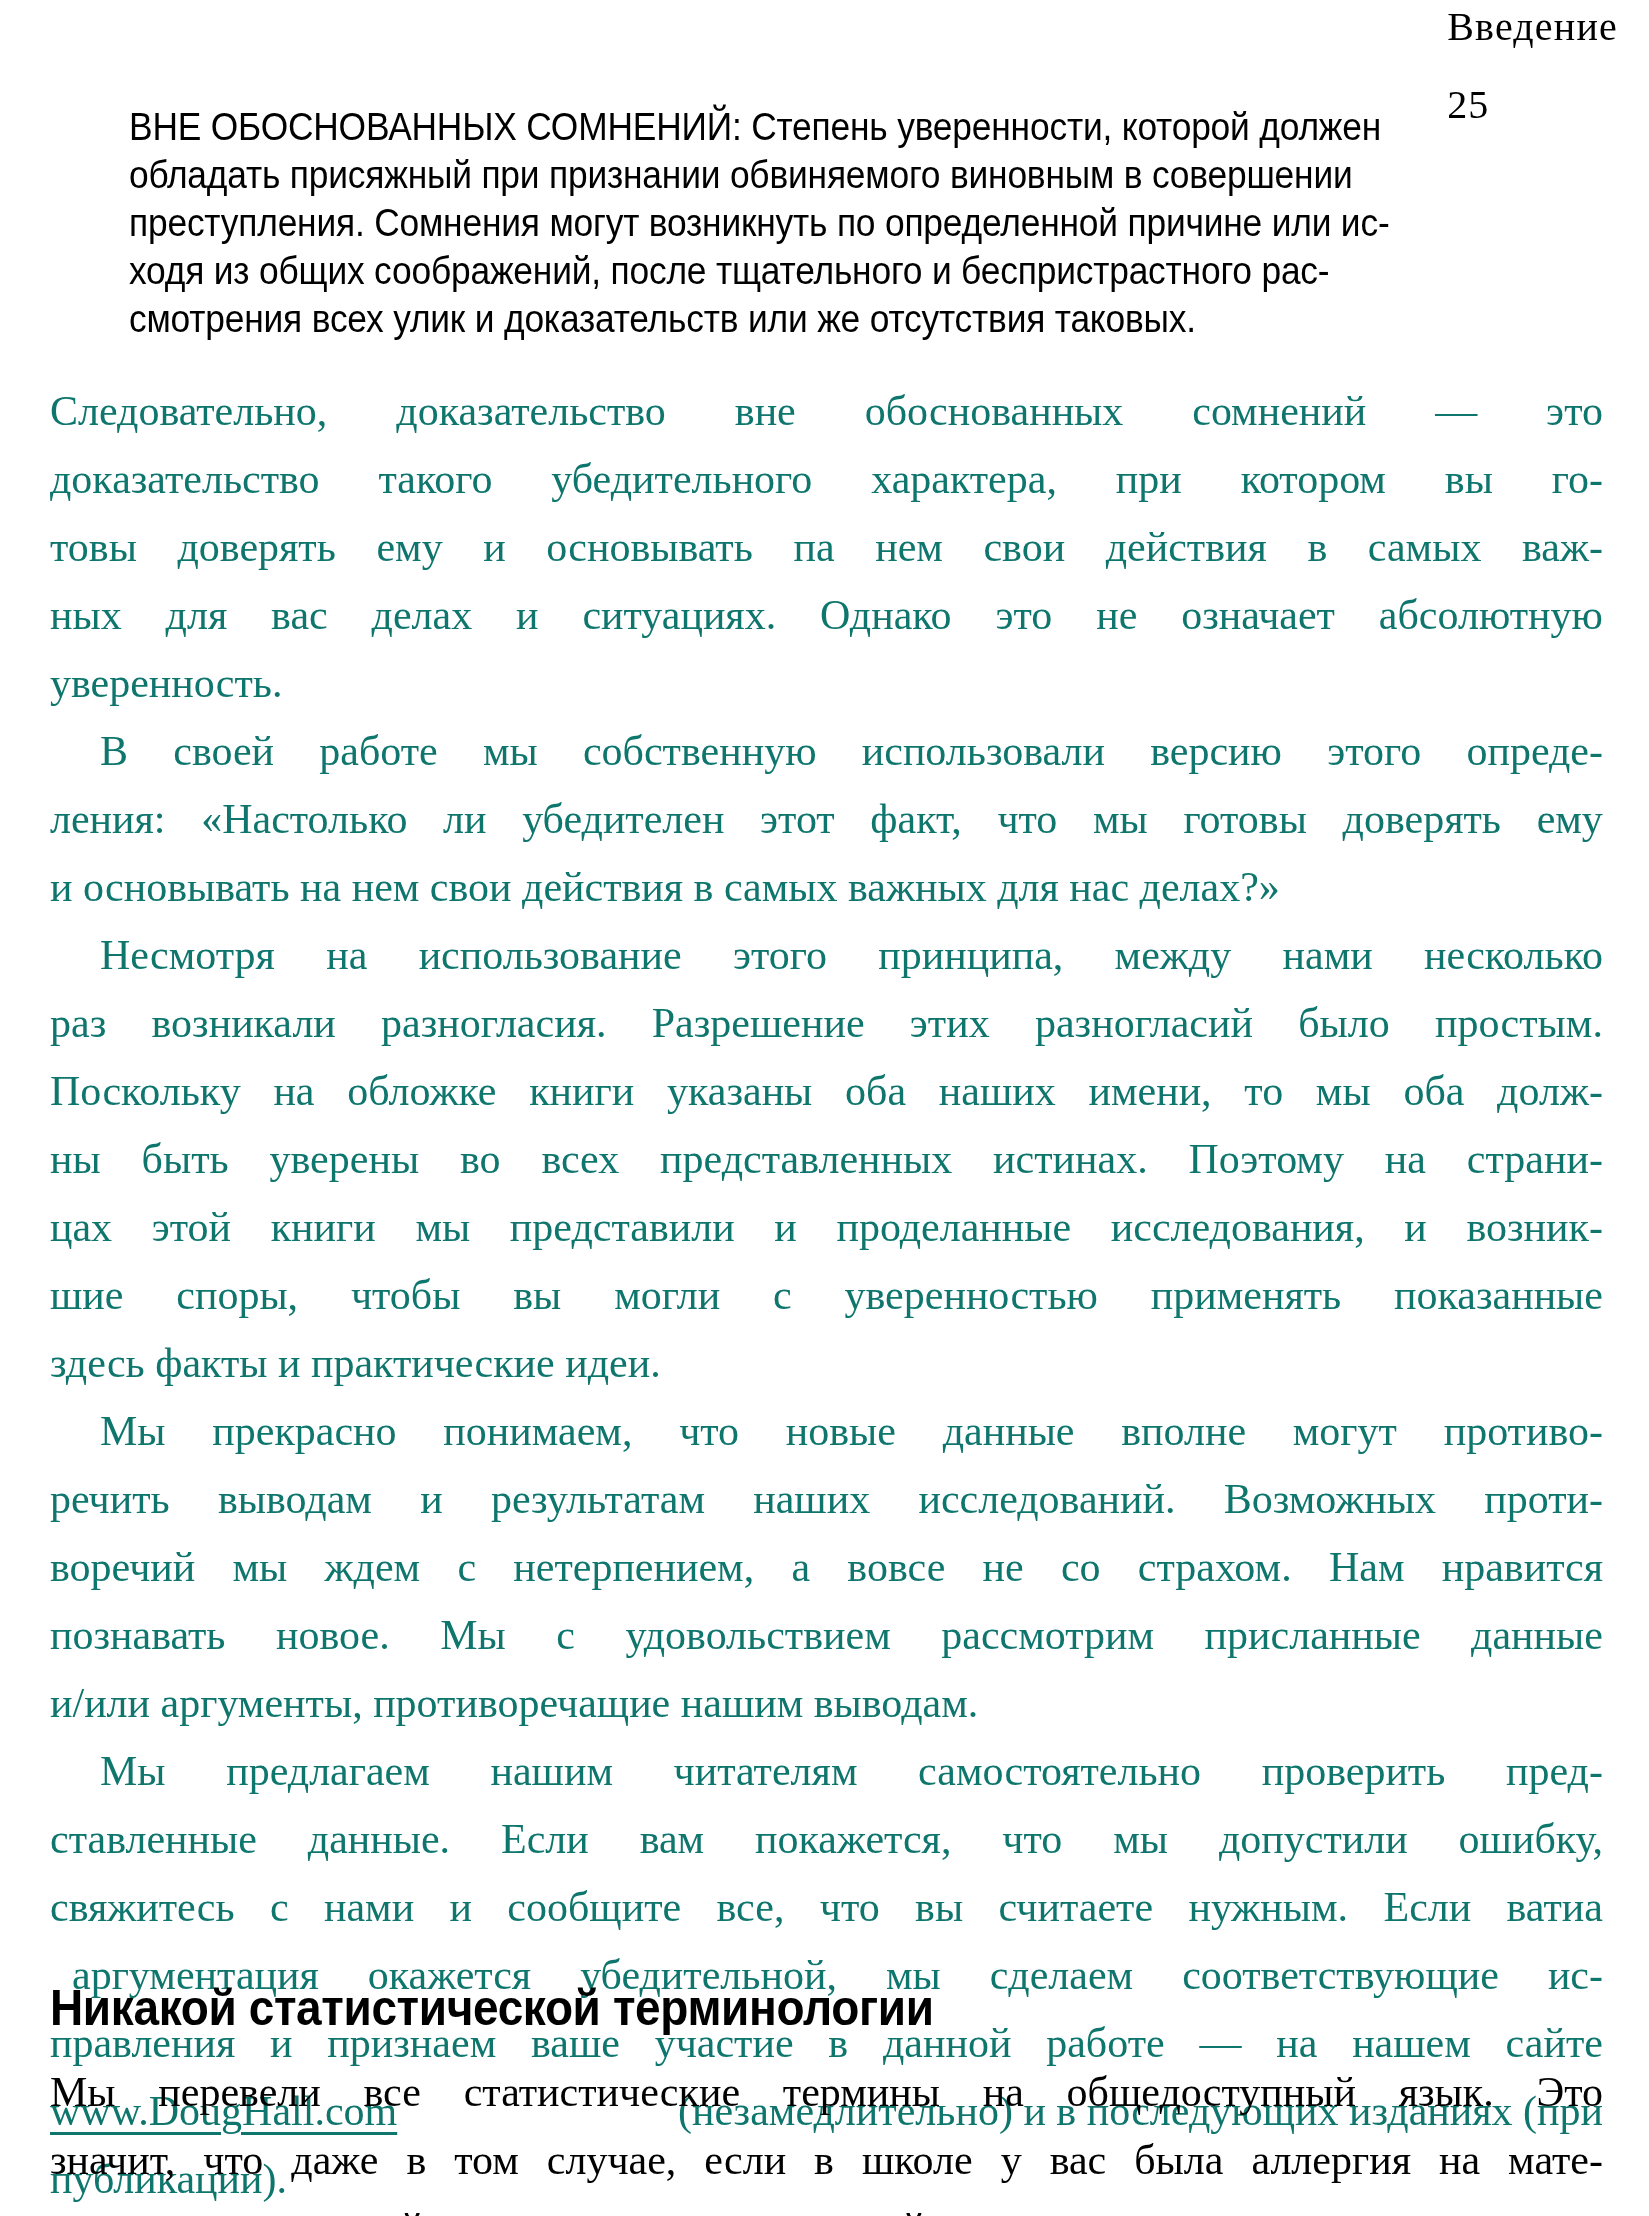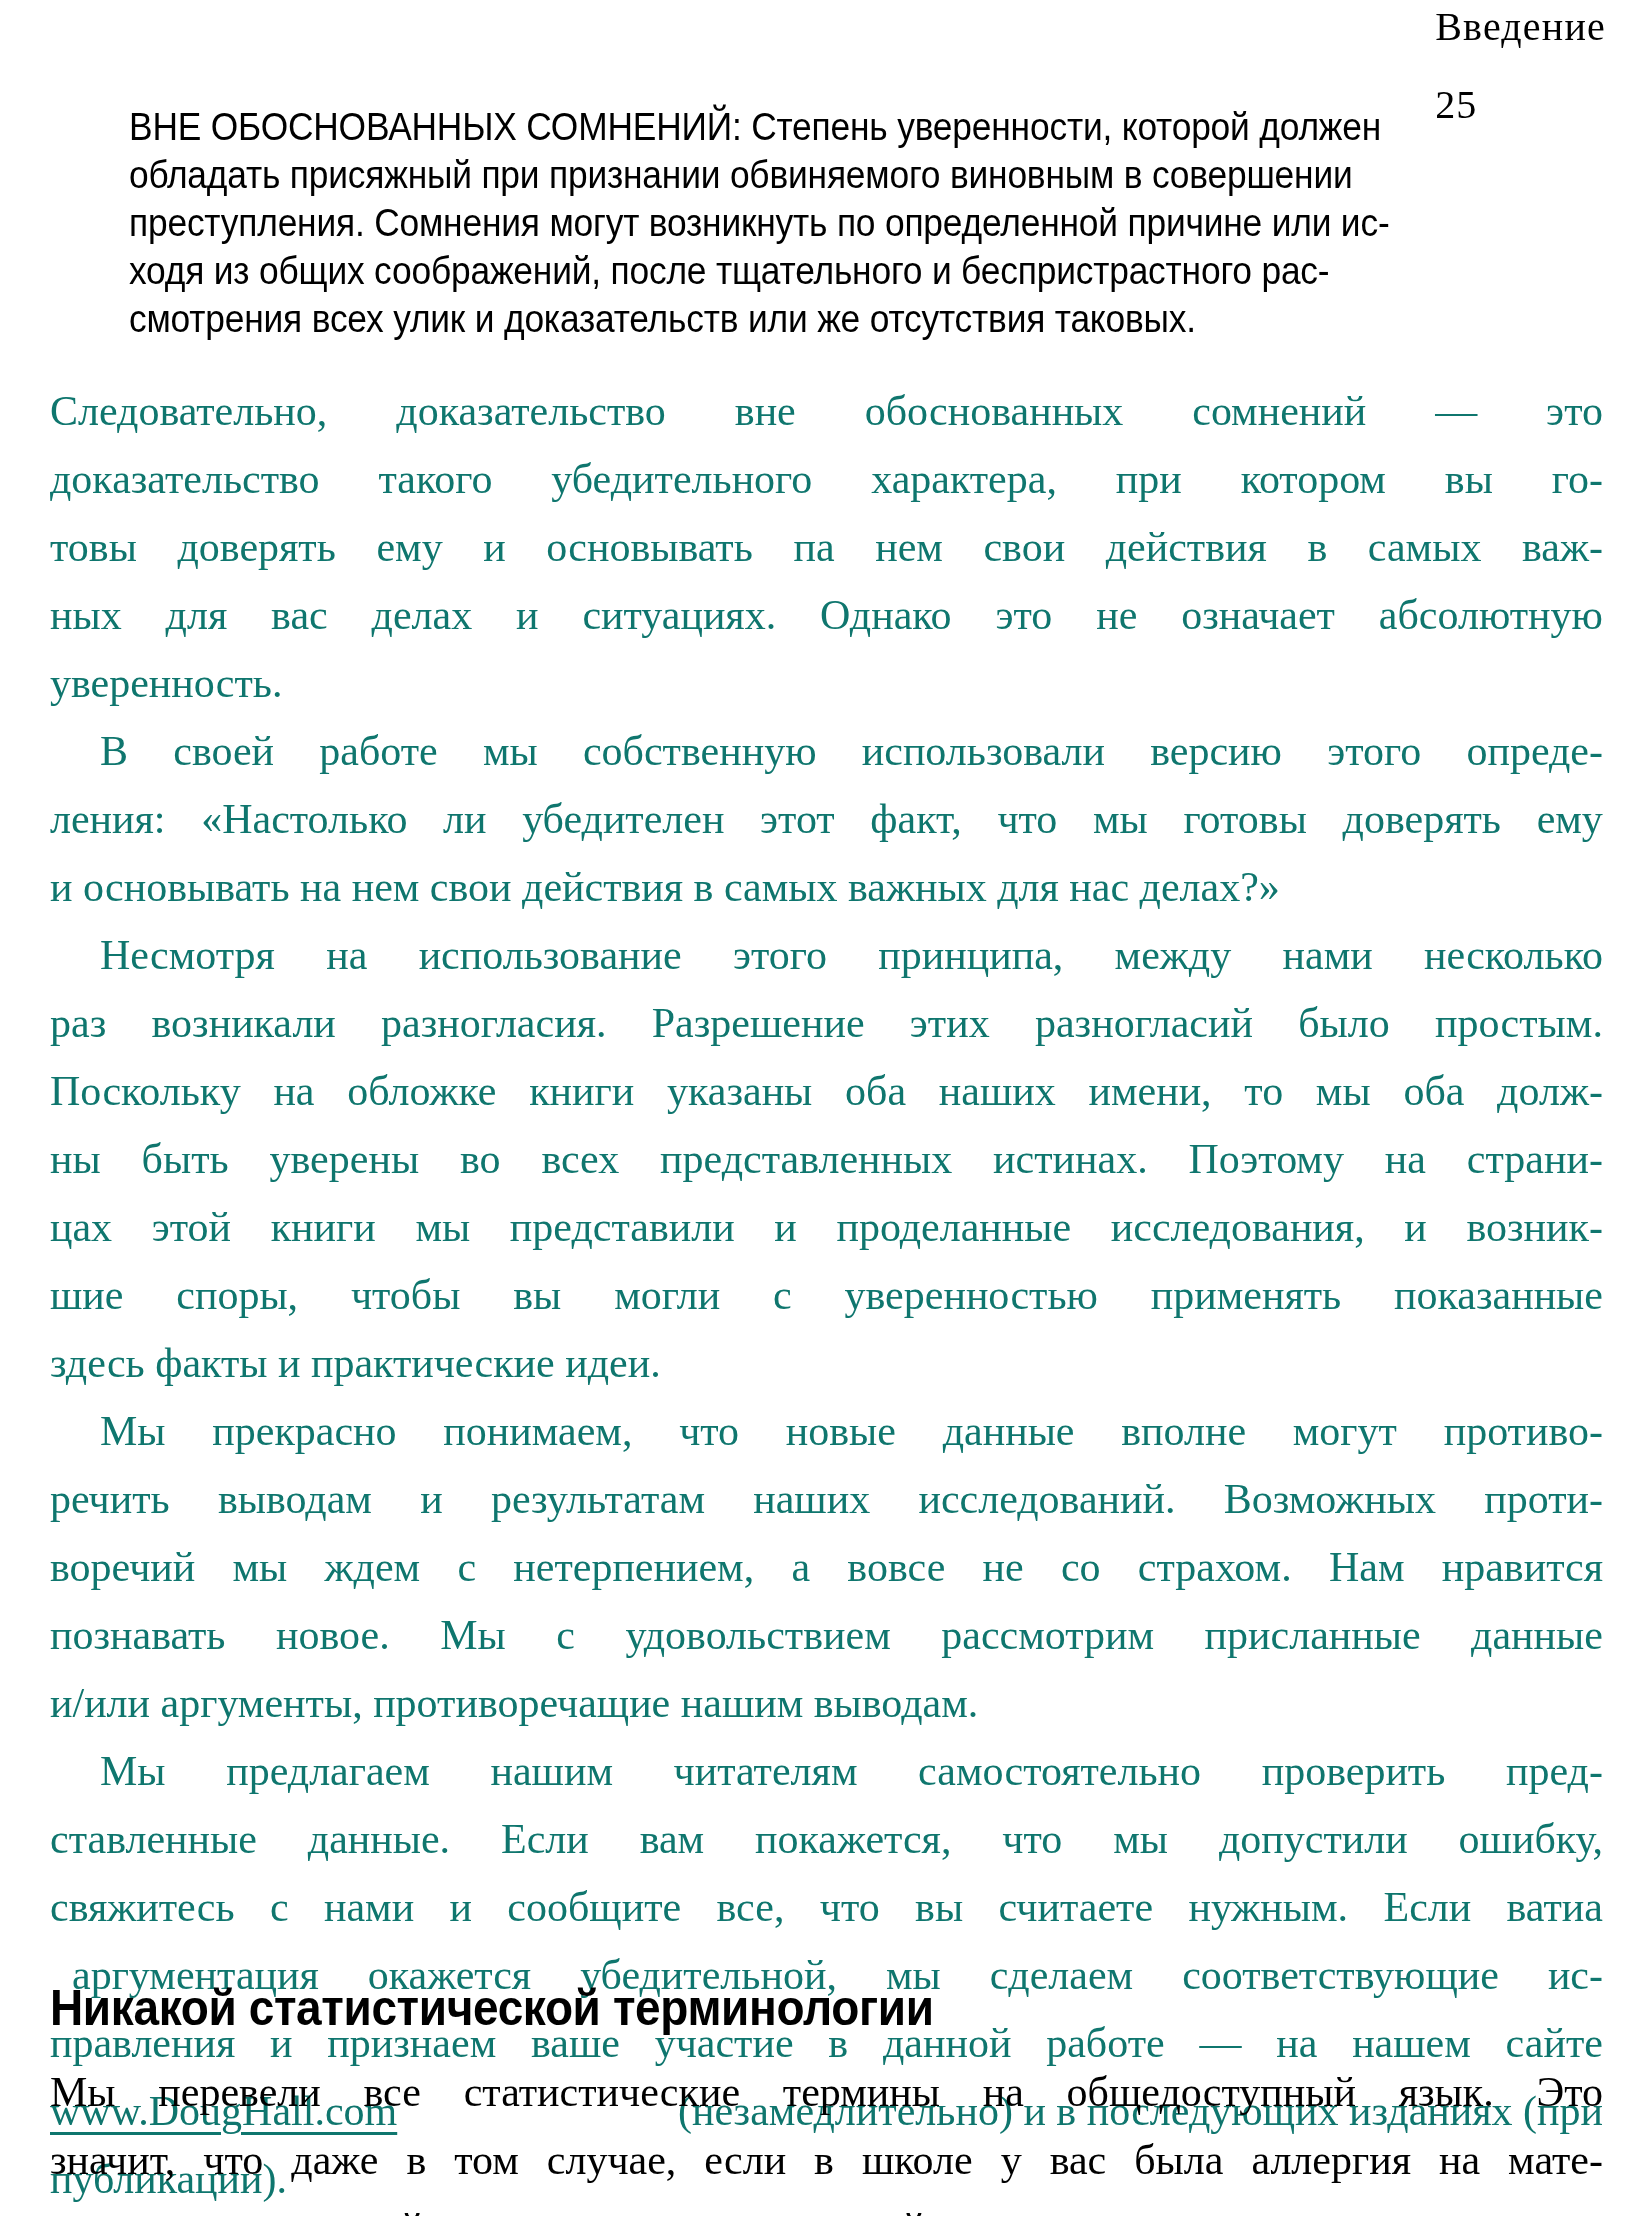--- a/index.html
+++ b/index.html
@@ -27,21 +27,21 @@
     align-items: baseline;
     gap: 34px;
     font-family: "Liberation Serif", "DejaVu Serif", serif;
     font-size: 40px;
     line-height: 1.1;
     letter-spacing: 1.2px;
     white-space: nowrap;
     flex-direction: column;
   }
   .running-head .chapter { font-weight: 400; }
-  .running-head .folio  { font-weight: 400; }
+  .running-head .folio  { font-weight: 400; margin-left: 12px; }
 
   
   .definition {
     position: absolute;
     left: 129px;
     top: 103px;
     width: 1450px;
     font-family: "Liberation Sans Narrow", "Liberation Sans", "DejaVu Sans Condensed", sans-serif;
     font-size: 38px;
     line-height: 48px;

